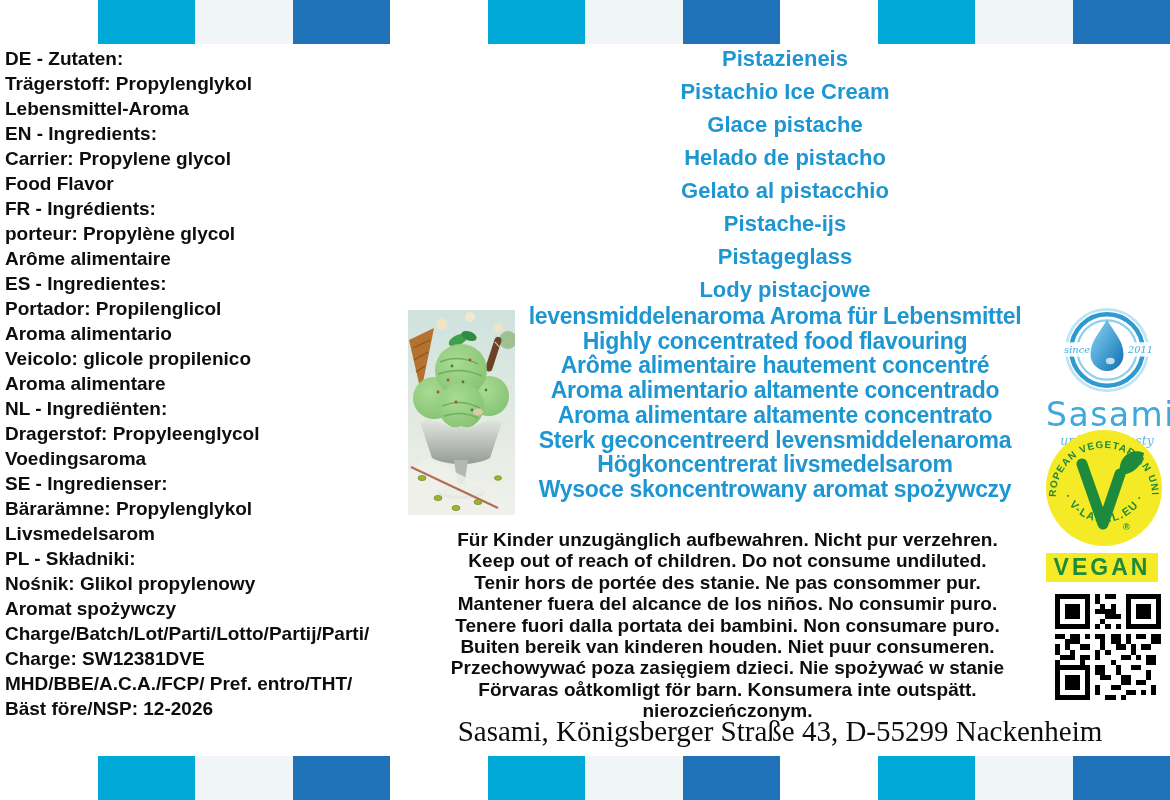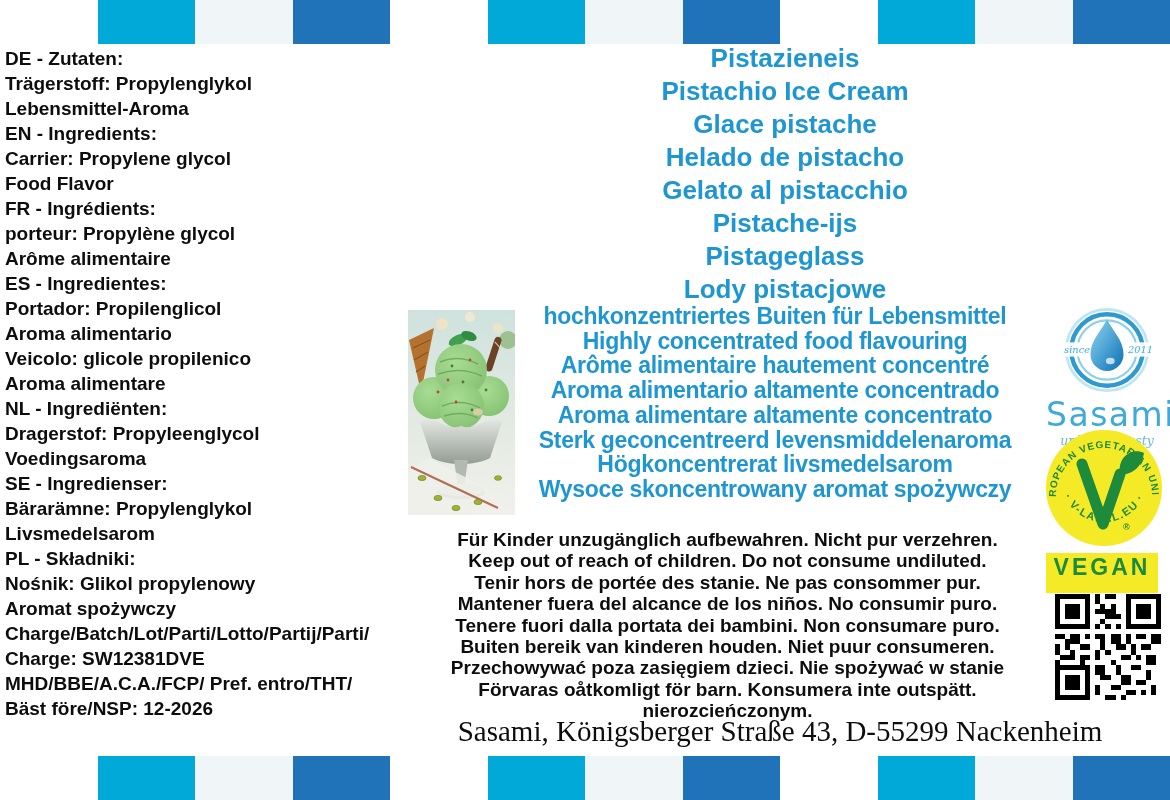--- a/index.html
+++ b/index.html
@@ -19,21 +19,21 @@
   
   .ingredients {
     position:absolute; left:5px; top:46px; width:412px;
     font-weight:bold; font-size:19px; line-height:25px; color:#0d0d0d;
   }
   .ingredients .line { white-space:nowrap; }
 
   
   .product-names {
     position:absolute; left:495px; top:42px; width:580px; text-align:center;
-    color:#1E96D2; font-weight:bold; font-size:26px; line-height:33px;
+    color:#1E96D2; font-weight:bold; font-size:22px; line-height:33px;
   }
   .product-names .line { white-space:nowrap; }
 
   
   .concentrate {
     position:absolute; left:505px; top:304px; width:540px; text-align:center;
     color:#1E96D2; font-weight:bold; font-size:23px; line-height:24.7px;
     letter-spacing:-0.3px;
   }
   .concentrate .line { white-space:nowrap; }
@@ -64,21 +64,21 @@
   }
   .sasami-logo .reg { font-size:10px; color:#3FA9DC; vertical-align:super; font-weight:bold; }
   .sasami-logo .tagline {
     font-family:"DejaVu Serif", serif; font-style:italic; font-size:12.5px;
     color:#63B8E0; margin-top:-1px;
   }
 
   
   .vlabel { position:absolute; left:1044px; top:426px; width:120px; height:124px; }
   .vegan-box {
-    position:absolute; left:1046px; top:553px; width:112px; height:40px;
+    position:absolute; left:1046px; top:553px; width:112px; height:29px;
     background:#F5EA26; color:#1E8A3C; font-weight:bold; font-size:23px;
     letter-spacing:3px; text-align:center; line-height:29px;
   }
 
   
   .qr { position:absolute; left:1055px; top:594px; width:106px; height:106px; }
 </style>
 </head>
 <body>
 
@@ -193,21 +193,21 @@
     <polygon points="0,162 20,148 98,188 62,205 0,205" fill="#eef0ea" opacity="0.85"></polygon>
     <line x1="3" y1="157" x2="90" y2="198" stroke="#a84a32" stroke-width="2" opacity="0.8"></line>
     <ellipse cx="14" cy="168" rx="4" ry="2.6" fill="#9fb233" stroke="#6f8a1f" stroke-width="0.7"></ellipse>
     <ellipse cx="30" cy="188" rx="4" ry="2.6" fill="#9fb233" stroke="#6f8a1f" stroke-width="0.7"></ellipse>
     <ellipse cx="70" cy="192" rx="4" ry="2.6" fill="#9fb233" stroke="#6f8a1f" stroke-width="0.7"></ellipse>
     <ellipse cx="90" cy="168" rx="3.5" ry="2.3" fill="#9fb233" stroke="#6f8a1f" stroke-width="0.7"></ellipse>
     <ellipse cx="48" cy="198" rx="4" ry="2.6" fill="#9fb233" stroke="#6f8a1f" stroke-width="0.7"></ellipse>
   </svg>
 
   <div class="concentrate">
-      <div class="line">hochkonzentriertes Buiten für Lebensmittel</div>
+      <div class="line">levensmiddelenaroma Aroma für Lebensmittel</div>
       <div class="line">Highly concentrated food flavouring</div>
       <div class="line">Arôme alimentaire hautement concentré</div>
       <div class="line">Aroma alimentario altamente concentrado</div>
       <div class="line">Aroma alimentare altamente concentrato</div>
       <div class="line">Sterk geconcentreerd levensmiddelenaroma</div>
       <div class="line">Högkoncentrerat livsmedelsarom</div>
       <div class="line">Wysoce skoncentrowany aromat spożywczy</div>
     </div>
 
   <div class="warnings">

